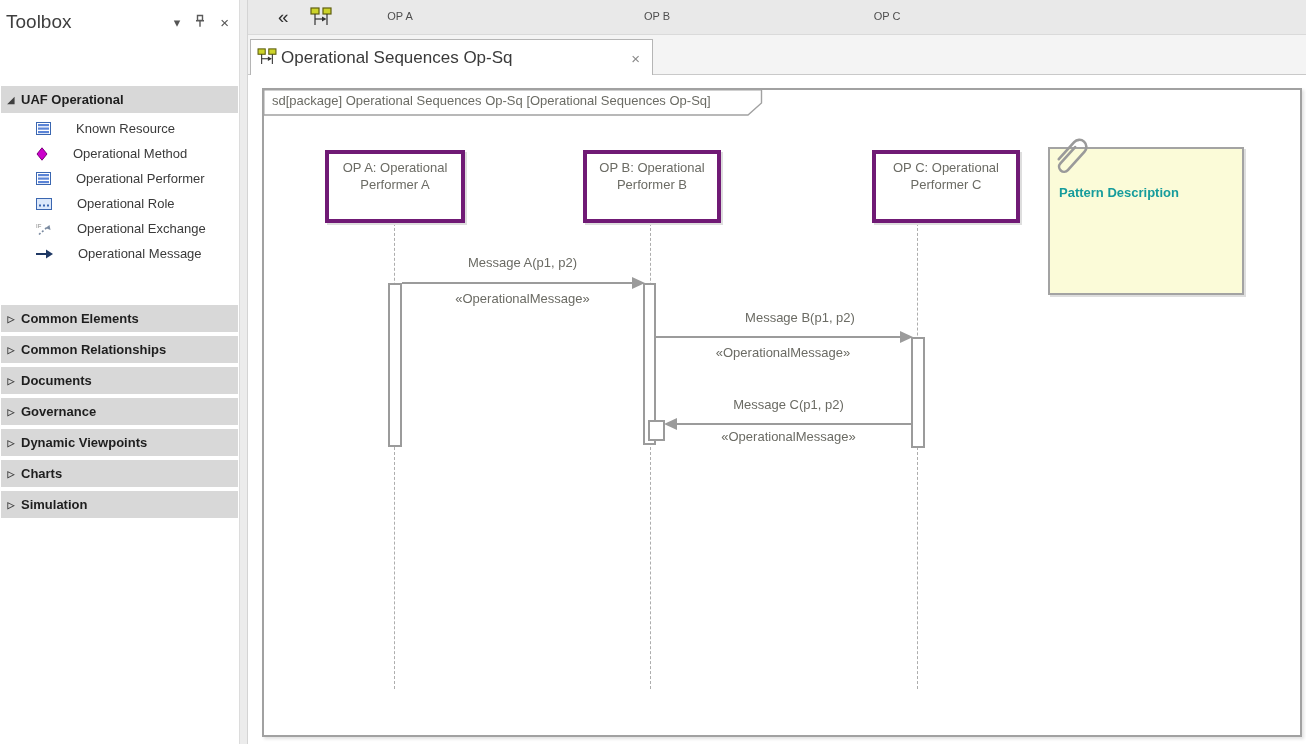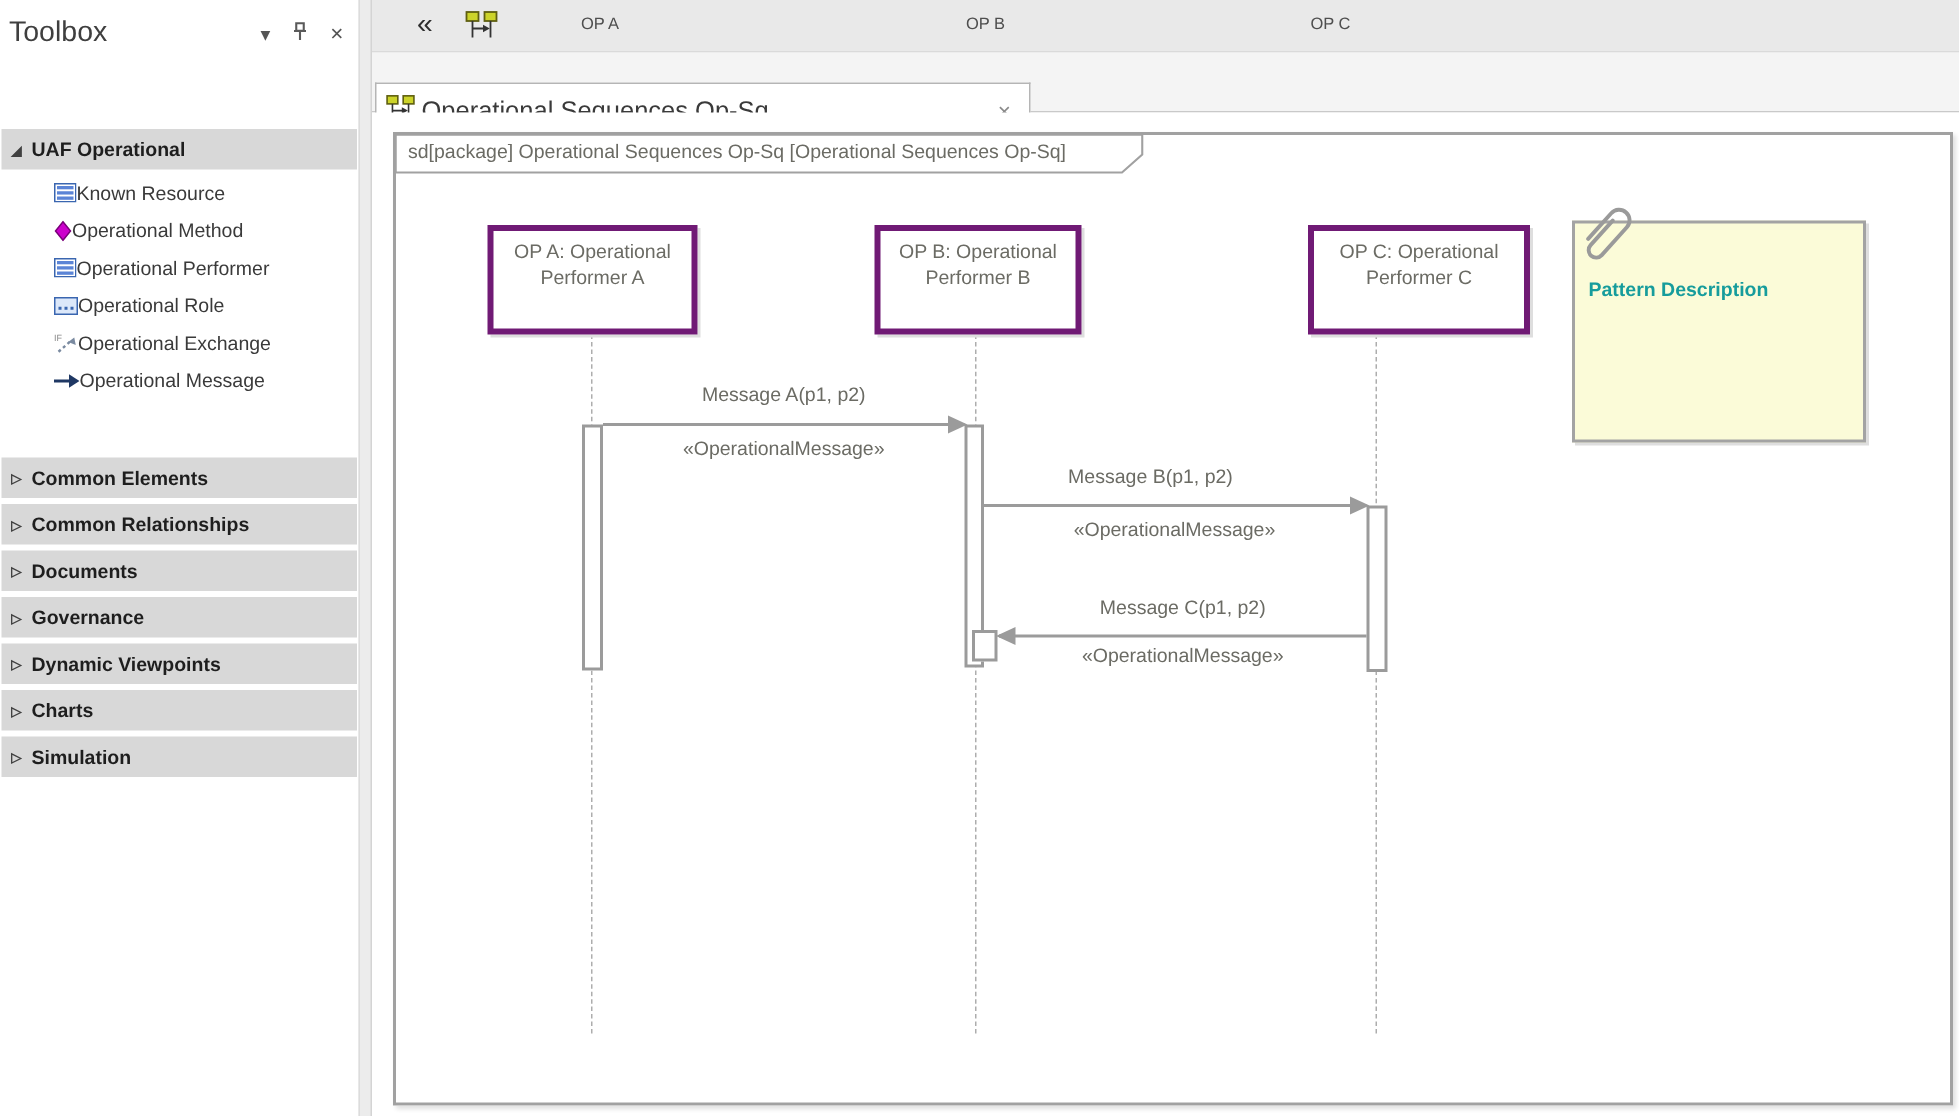--- a/index.html
+++ b/index.html
@@ -12,34 +12,34 @@
   .tb-title { font-size:19px; color:#3f3f3f; margin-left:6px; flex:0 0 auto; }
   .tb-hdr-icons { margin-left:auto; display:flex; align-items:center; gap:14px; padding-right:10px; }
   .tb-hdr-icons .glyph { color:#555; font-size:13px; cursor:default; line-height:1; }
   .tb-search { position:absolute; left:6px; top:47px; width:228px; height:27px; display:flex; align-items:center; gap:6px; }
   .search-field { flex:0 0 155px; height:25px; border:1px solid #a6a6a6; background:#fff; display:flex; align-items:center; }
   .search-field input { border:none; outline:none; width:128px; height:21px; font-size:13px; color:#555; padding-left:6px; font-family:"Liberation Sans", sans-serif; background:transparent; }
   .icon-btn { width:28px; height:25px; display:flex; align-items:center; justify-content:center; background:transparent; border:none; }
   .tb-section { position:absolute; left:1px; width:237px; height:27px; background:#d8d8d8; display:flex; align-items:center; font-size:13px; font-weight:bold; color:#1e1e1e; }
   .tb-section .tri { width:20px; text-align:center; font-size:9px; color:#404040; }
   .tb-items { position:absolute; left:0; top:116px; width:239px; }
-  .tb-item { height:25px; display:flex; align-items:center; padding-left:36px; gap:0; font-size:13px; color:#3a3a3a; }
+  .tb-item { height:25px; display:flex; align-items:center; padding-left:36px; gap:25px; font-size:13px; color:#3a3a3a; }
   .tb-item svg { flex:0 0 auto; }
 
   
   .splitter { position:absolute; left:239px; top:0; width:9px; height:744px; background:#ececec; border-left:1px solid #dcdcdc; border-right:1px solid #d4d4d4; }
 
   
   .topbar { position:absolute; left:248px; top:0; width:1058px; height:35px; background:#e9e9e9; border-bottom:1px solid #dadada; }
   .topbar .collapse { position:absolute; left:30px; top:6px; font-size:19px; color:#2e2e2e; line-height:22px; }
   .topbar .seqicon { position:absolute; left:62px; top:7px; }
   .topbar .ll-label { position:absolute; top:10px; font-size:11px; color:#4e4e4e; transform:translateX(-50%); }
 
   .tabstrip { position:absolute; left:248px; top:35px; width:1058px; height:40px; background:#f4f4f4; border-bottom:1px solid #c9c9c9; }
-  .tab { position:absolute; left:2px; top:4px; height:37px; width:437px; background:#ffffff; border:1px solid #b5b5b5; border-bottom:none; display:flex; align-items:center; padding:0 10px 0 6px;margin-top:16px; }
+  .tab { position:absolute; left:2px; top:4px; height:37px; width:403px; background:#ffffff; border:1px solid #b5b5b5; border-bottom:none; display:flex; align-items:center; padding:0 10px 0 6px; }
   .tab .title { font-size:17px; color:#3a3a3a; margin-left:4px; white-space:nowrap; }
   .tab .close { margin-left:auto; font-size:15px; color:#8a8a8a; padding:0 2px; }
 
   .canvas { position:absolute; left:248px; top:75px; width:1058px; height:669px; background:#ffffff; }
 
   
   .frame { position:absolute; left:14px; top:13px; width:1040px; height:649px; border:2px solid #a1a1a1; box-shadow:2px 2px 3px rgba(0,0,0,0.12); }
   .frame-label-shape { position:absolute; left:15px; top:14px; }
   .frame-label-text { position:absolute; left:24px; top:18px; font-size:13px; color:#6b6b64; white-space:nowrap; }
 
@@ -215,21 +215,21 @@
   <div class="activation" style="left:395px; top:208px; width:13px; height:162px;"></div>
   <div class="activation" style="left:663px; top:262px; width:14px; height:111px;"></div>
   <div class="activation" style="left:400px; top:345px; width:17px; height:21px;"></div>
 
   <div class="msg-label" style="left:154px; width:241px; top:180px;">Message A(p1, p2)</div>
   <div class="msg-line" style="left:154px; top:207px; width:241px;">
       <span class="head-r"></span>
     </div>
   <div class="msg-stereo" style="left:154px; width:241px; top:216px;">«OperationalMessage»</div>
 
-  <div class="msg-label" style="left:391px; width:256px; top:235px;">Message B(p1, p2)</div>
+  <div class="msg-label" style="left:424px; width:256px; top:235px;">Message B(p1, p2)</div>
   <div class="msg-line" style="left:407px; top:261px; width:256px;">
       <span class="head-r"></span>
     </div>
   <div class="msg-stereo" style="left:407px; width:256px; top:270px;">«OperationalMessage»</div>
 
   <div class="msg-label" style="left:418px; width:245px; top:322px;">Message C(p1, p2)</div>
   <div class="msg-line" style="left:418px; top:348px; width:245px;">
       <span class="head-l"></span>
     </div>
   <div class="msg-stereo" style="left:418px; width:245px; top:354px;">«OperationalMessage»</div>

